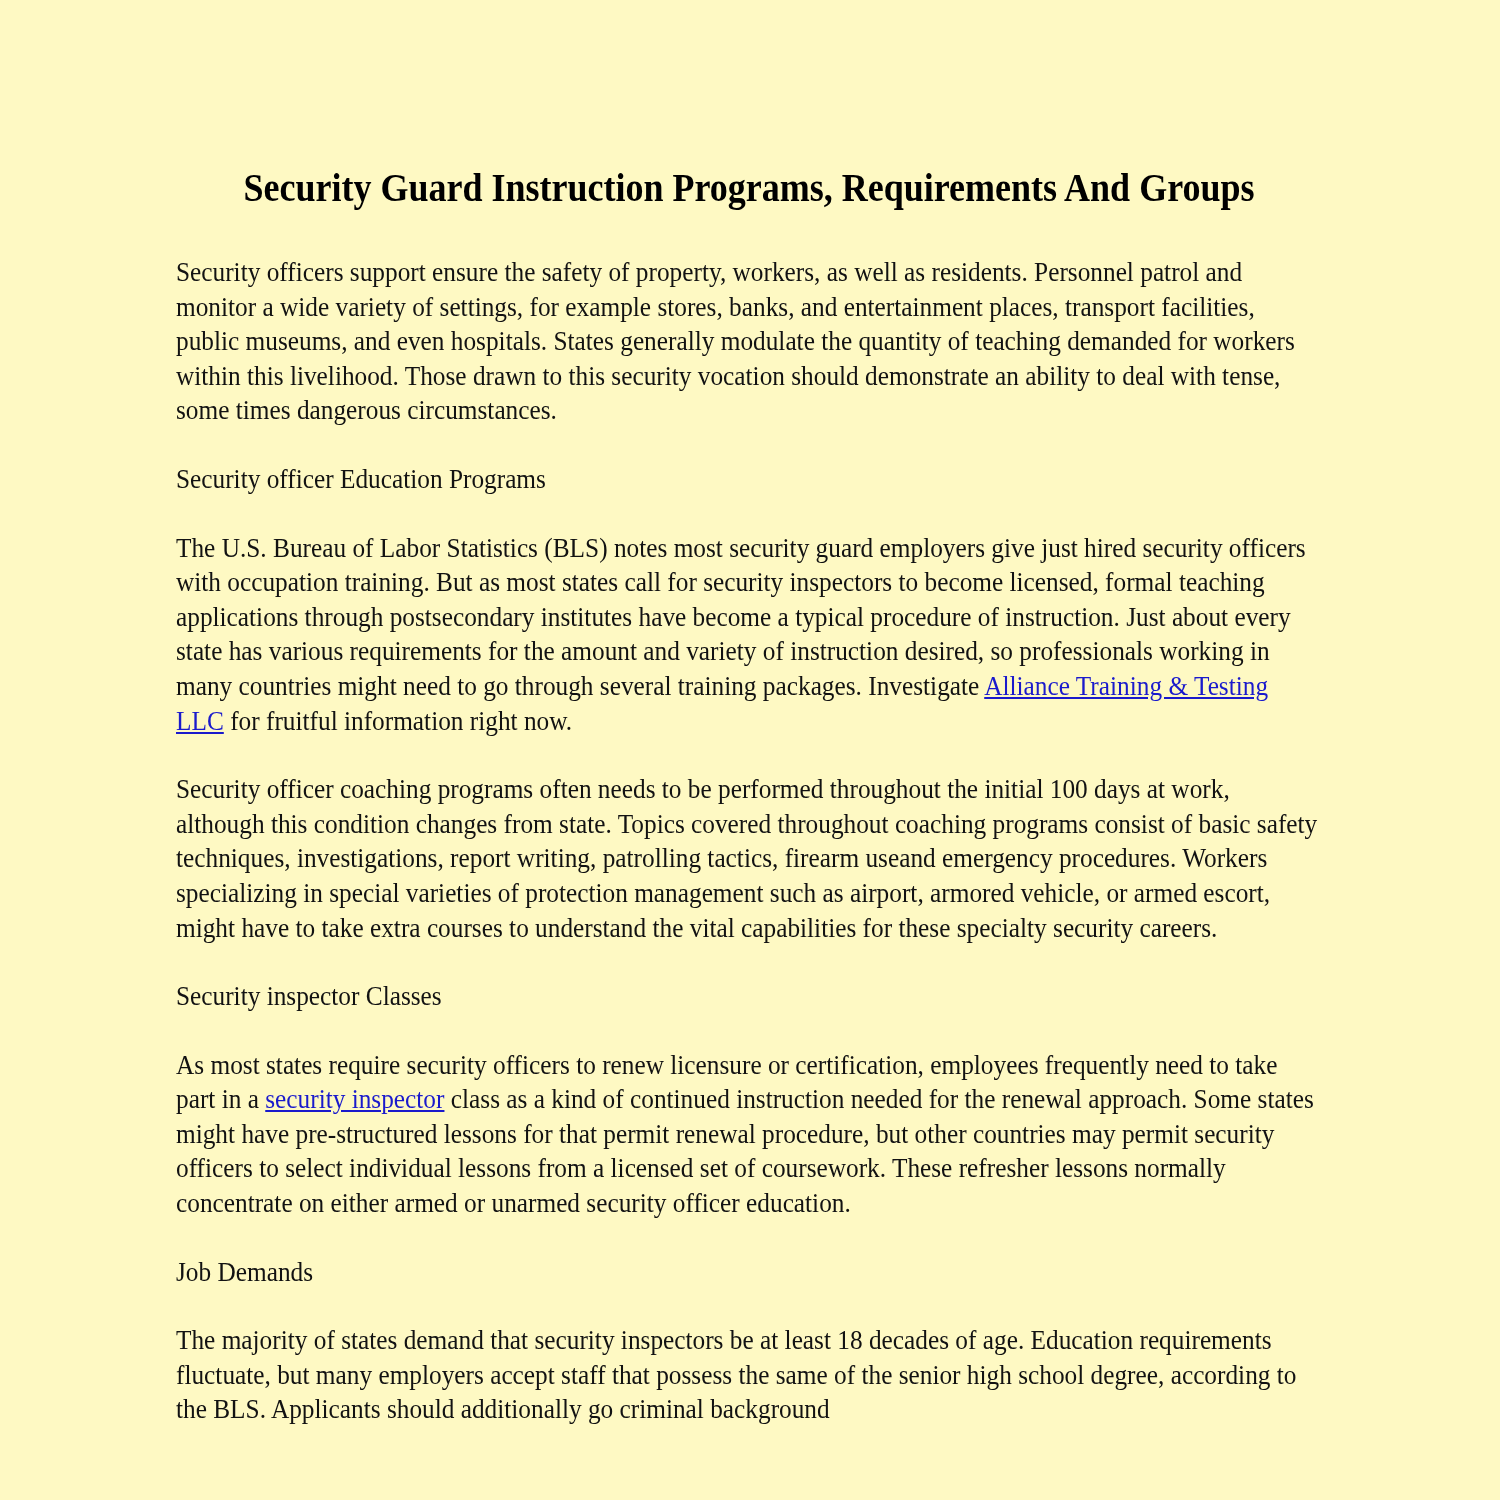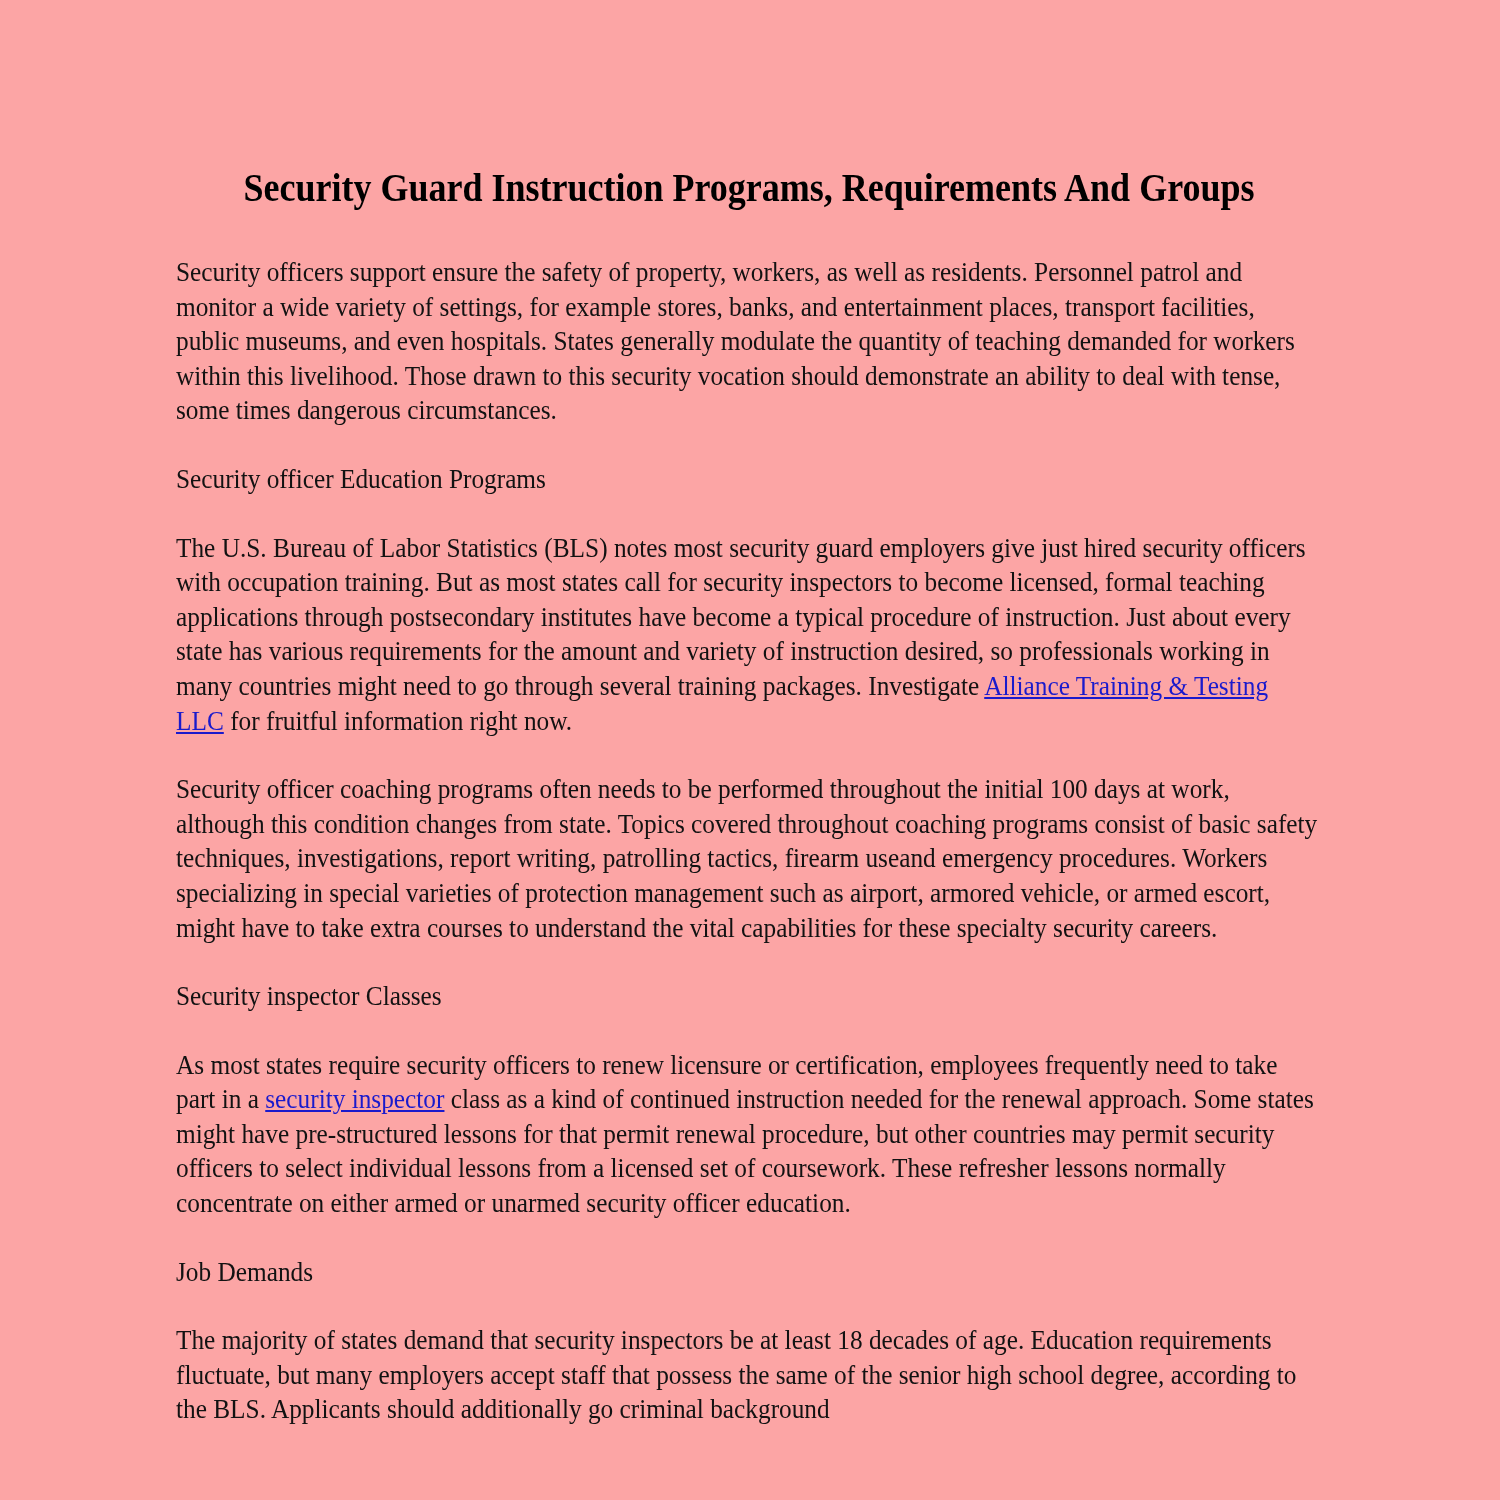--- a/index.html
+++ b/index.html
@@ -4,21 +4,21 @@
 <style>
   html, body {
     margin: 0;
     padding: 0;
     background: #ffffff;
   }
   .page {
     position: relative;
     width: 1500px;
     height: 1500px;
-    background: #fca5a5;
+    background: #fef9c3;
     overflow: hidden;
     box-sizing: border-box;
   }
   .content {
     position: absolute;
     left: 176px;
     top: 165px;
     width: 1146px;
   }
   .doc-title {

